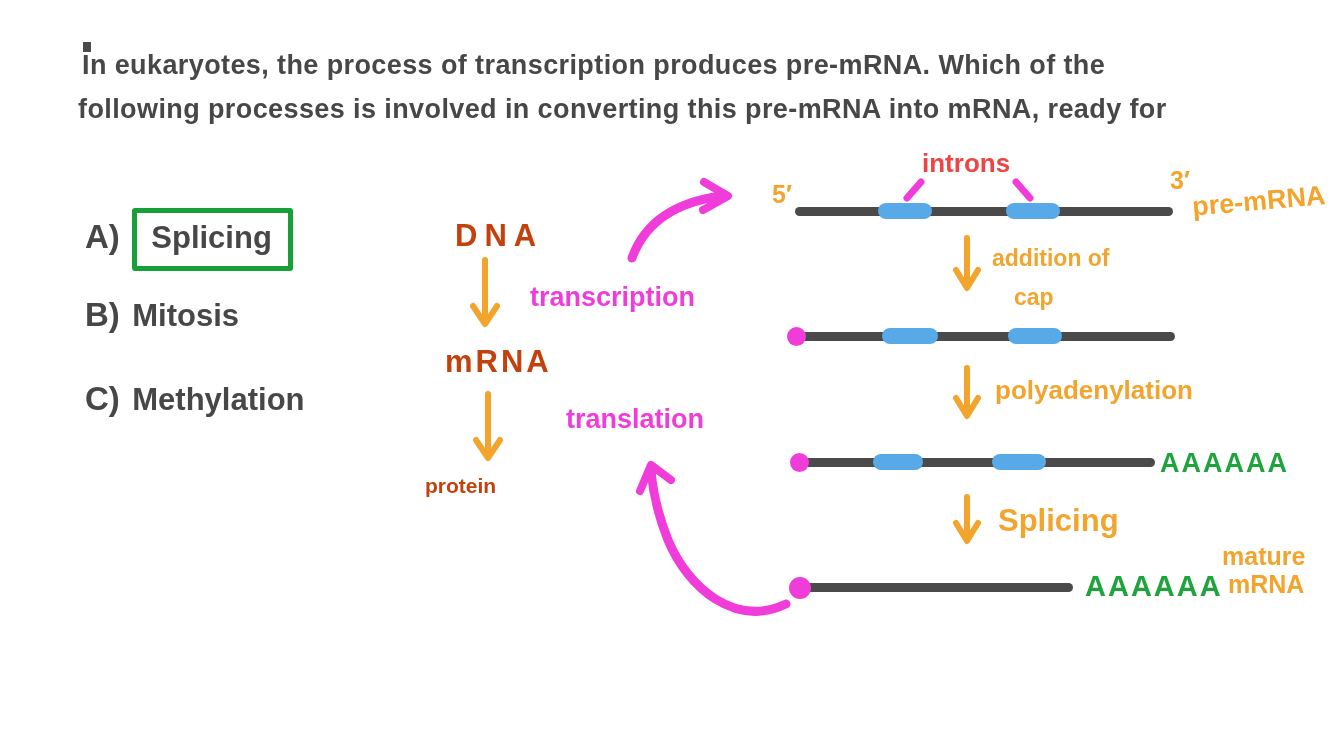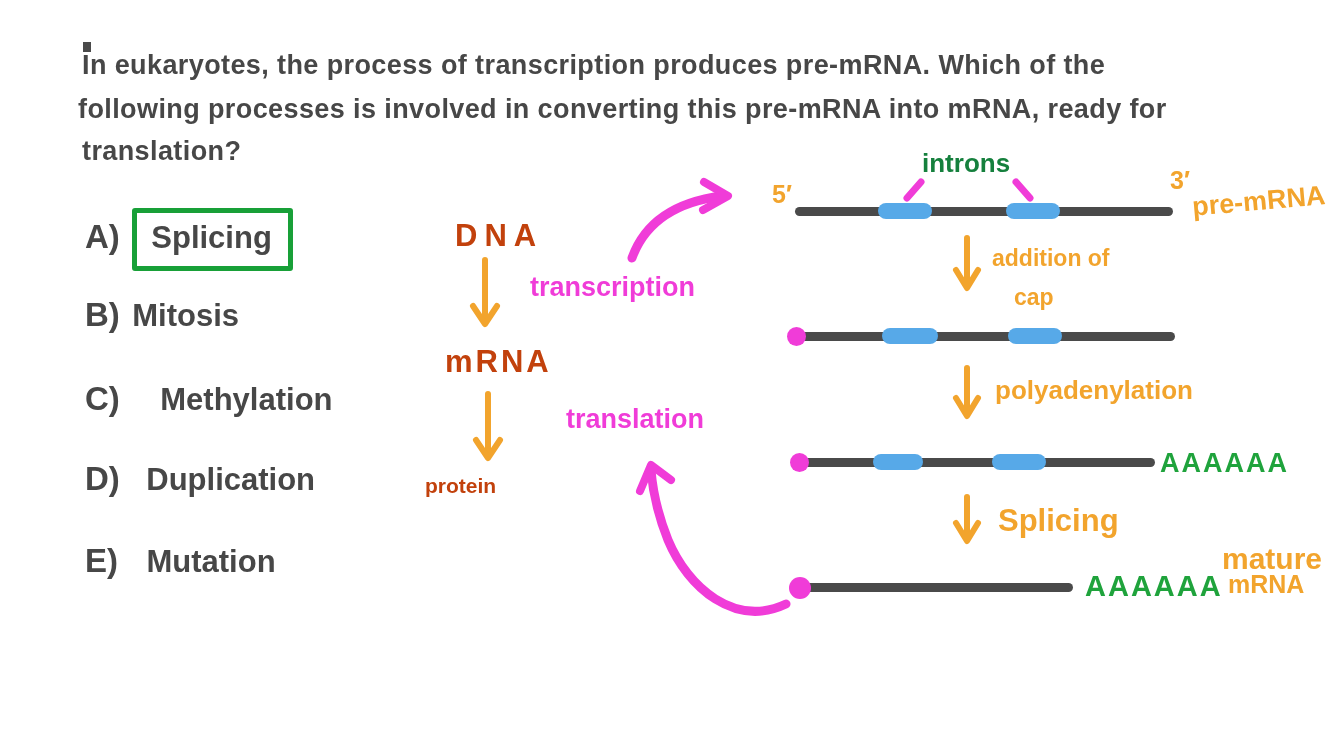--- a/index.html
+++ b/index.html
@@ -9,68 +9,59 @@
   }
   .abs{position:absolute;white-space:nowrap;}
   .qline{font-size:27px;font-weight:bold;color:#474747;letter-spacing:.4px;}
   .opt-letter{font-size:33px;font-weight:bold;color:#474747;}
   .opt-label{font-size:31px;font-weight:bold;color:#474747;}
   .answer-box{
     border:5px solid #18A038;border-radius:3px;padding:7px 16px 10px 14px;
     display:inline-block;
   }
   .orange{color:#F2A42D;}
-  .pink{color:#15803d;}
+  .pink{color:#ef4444;}
   .node{font-size:31px;font-weight:bold;color:#c2410c;}
   .proc{font-size:27px;font-weight:bold;color:#F03CD8;}
   .rna-line{position:absolute;background:#4A4A4A;height:9px;border-radius:5px;}
   .intron{position:absolute;background:#57A9E8;height:16px;border-radius:9px;}
   .cap-dot{position:absolute;background:#F03CD8;border-radius:50%;}
   .polya{font-size:27px;font-weight:bold;color:#1FA33C;letter-spacing:2px;}
   .small-orange{font-size:23px;font-weight:bold;color:#F2A42D;}
   .step-label{font-weight:bold;color:#F2A42D;}
   svg{position:absolute;left:0;top:0;pointer-events:none;}
   .pen-mark{position:absolute;background:#4A4A4A;}
 </style>
 </head>
 <body>
 
 <div id="canvas">
 
   <div class="pen-mark" style="left:83px;top:42px;width:8px;height:10px;"></div>
 
   <div class="abs qline" style="left:82px;top:50px;">In eukaryotes, the process of transcription produces pre-mRNA. Which of the</div>
   <div class="abs qline" style="left:78px;top:94px;">following processes is involved in converting this pre-mRNA into mRNA, ready for</div>
-  <div class="abs qline" style="left:82px;top:136px;">translation?</div>
 
   <div class="abs" style="left:85px;top:208px;">
     <span class="opt-letter">A)</span>
     <span class="answer-box" style="margin-left:8px;">
       <span class="opt-label">Splicing</span>
     </span>
   </div>
   <div class="abs" style="left:85px;top:296px;">
     <span class="opt-letter">B)</span>
     <span class="opt-label" style="margin-left:8px;">Mitosis</span>
   </div>
   <div class="abs" style="left:85px;top:380px;">
     <span class="opt-letter">C)</span>
-    <span class="opt-label" style="margin-left:36px;">Methylation</span>
-  </div>
-  <div class="abs" style="left:85px;top:460px;">
-    <span class="opt-letter">D)</span>
-    <span class="opt-label" style="margin-left:22px;">Duplication</span>
-  </div>
-  <div class="abs" style="left:85px;top:542px;">
-    <span class="opt-letter">E)</span>
-    <span class="opt-label" style="margin-left:24px;">Mutation</span>
+    <span class="opt-label" style="margin-left:8px;">Methylation</span>
   </div>
 
   <div class="abs node" style="left:455px;top:218px;letter-spacing:7px;">DNA</div>
-  <div class="abs proc" style="left:530px;top:272px;">transcription</div>
+  <div class="abs proc" style="left:530px;top:282px;">transcription</div>
   <div class="abs node" style="left:445px;top:344px;letter-spacing:3px;">mRNA</div>
   <div class="abs proc" style="left:538px;top:404px;margin-left:28px;">translation</div>
   <div class="abs node" style="left:425px;top:474px;font-size:21px;">protein</div>
 
   <div class="abs small-orange" style="left:772px;top:180px;font-size:25px;">5′</div>
   <div class="abs small-orange" style="left:1170px;top:166px;font-size:25px;">3′</div>
   <div class="abs orange" style="left:1192px;top:186px;font-size:27px;font-weight:bold;transform:rotate(-5deg);">pre-mRNA</div>
   <div class="abs pink" style="left:922px;top:148px;font-size:26px;font-weight:bold;">introns</div>
 
   <div class="rna-line" style="left:795px;top:207px;width:378px;"></div>
@@ -91,21 +82,21 @@
   <div class="cap-dot" style="left:790px;top:453px;width:19px;height:19px;"></div>
   <div class="intron" style="left:873px;top:454px;width:50px;"></div>
   <div class="intron" style="left:992px;top:454px;width:54px;"></div>
   <div class="abs polya" style="left:1160px;top:448px;">AAAAAA</div>
 
   <div class="abs step-label" style="left:998px;top:503px;font-size:31px;">Splicing</div>
 
   <div class="rna-line" style="left:803px;top:583px;width:270px;"></div>
   <div class="cap-dot" style="left:789px;top:577px;width:22px;height:22px;"></div>
   <div class="abs polya" style="left:1085px;top:570px;font-size:29px;">AAAAAA</div>
-  <div class="abs orange" style="left:1222px;top:542px;font-size:30px;font-weight:bold;">mature</div>
+  <div class="abs orange" style="left:1222px;top:542px;font-size:25px;font-weight:bold;">mature</div>
   <div class="abs orange" style="left:1228px;top:570px;font-size:25px;font-weight:bold;">mRNA</div>
 
   <svg width="1344" height="756" viewBox="0 0 1344 756">
 
     <g stroke="#F2A42D" stroke-width="6" fill="none" stroke-linecap="round" stroke-linejoin="round">
       <path d="M 485 260 L 485 320"></path>
       <path d="M 473 306 L 485 324 L 497 306"></path>
       <path d="M 488 394 L 488 454"></path>
       <path d="M 476 440 L 488 458 L 500 440"></path>
 

